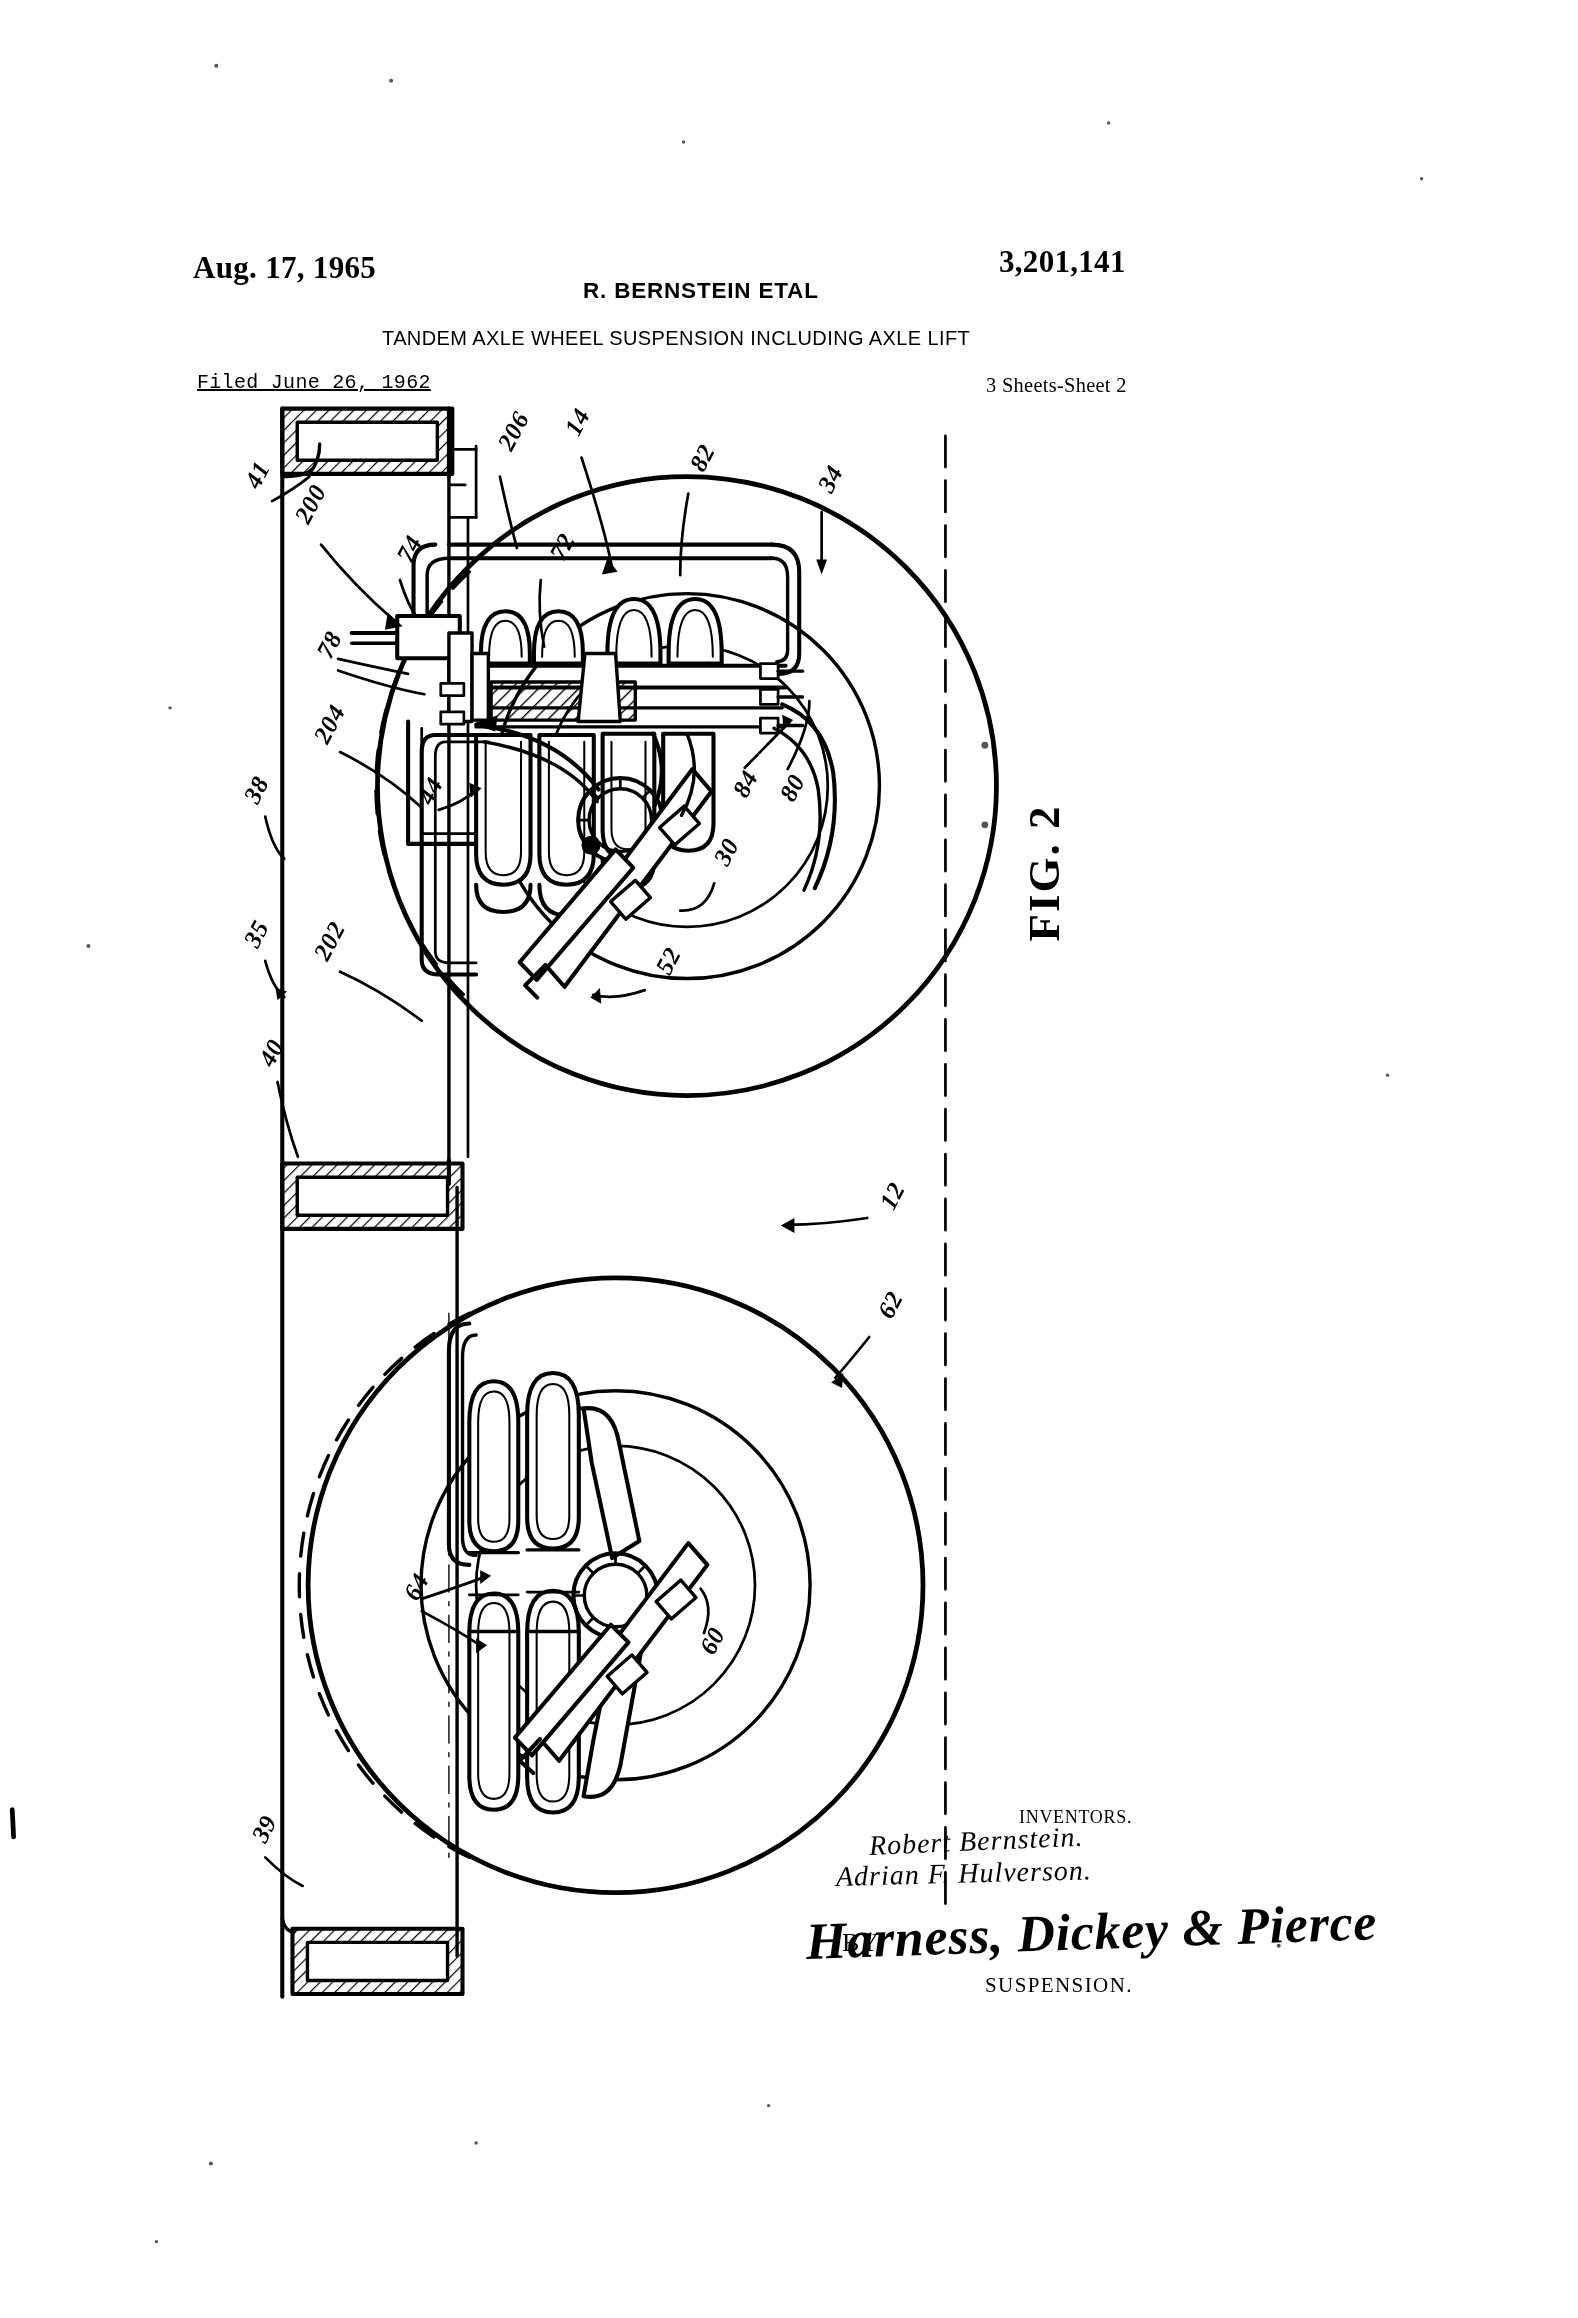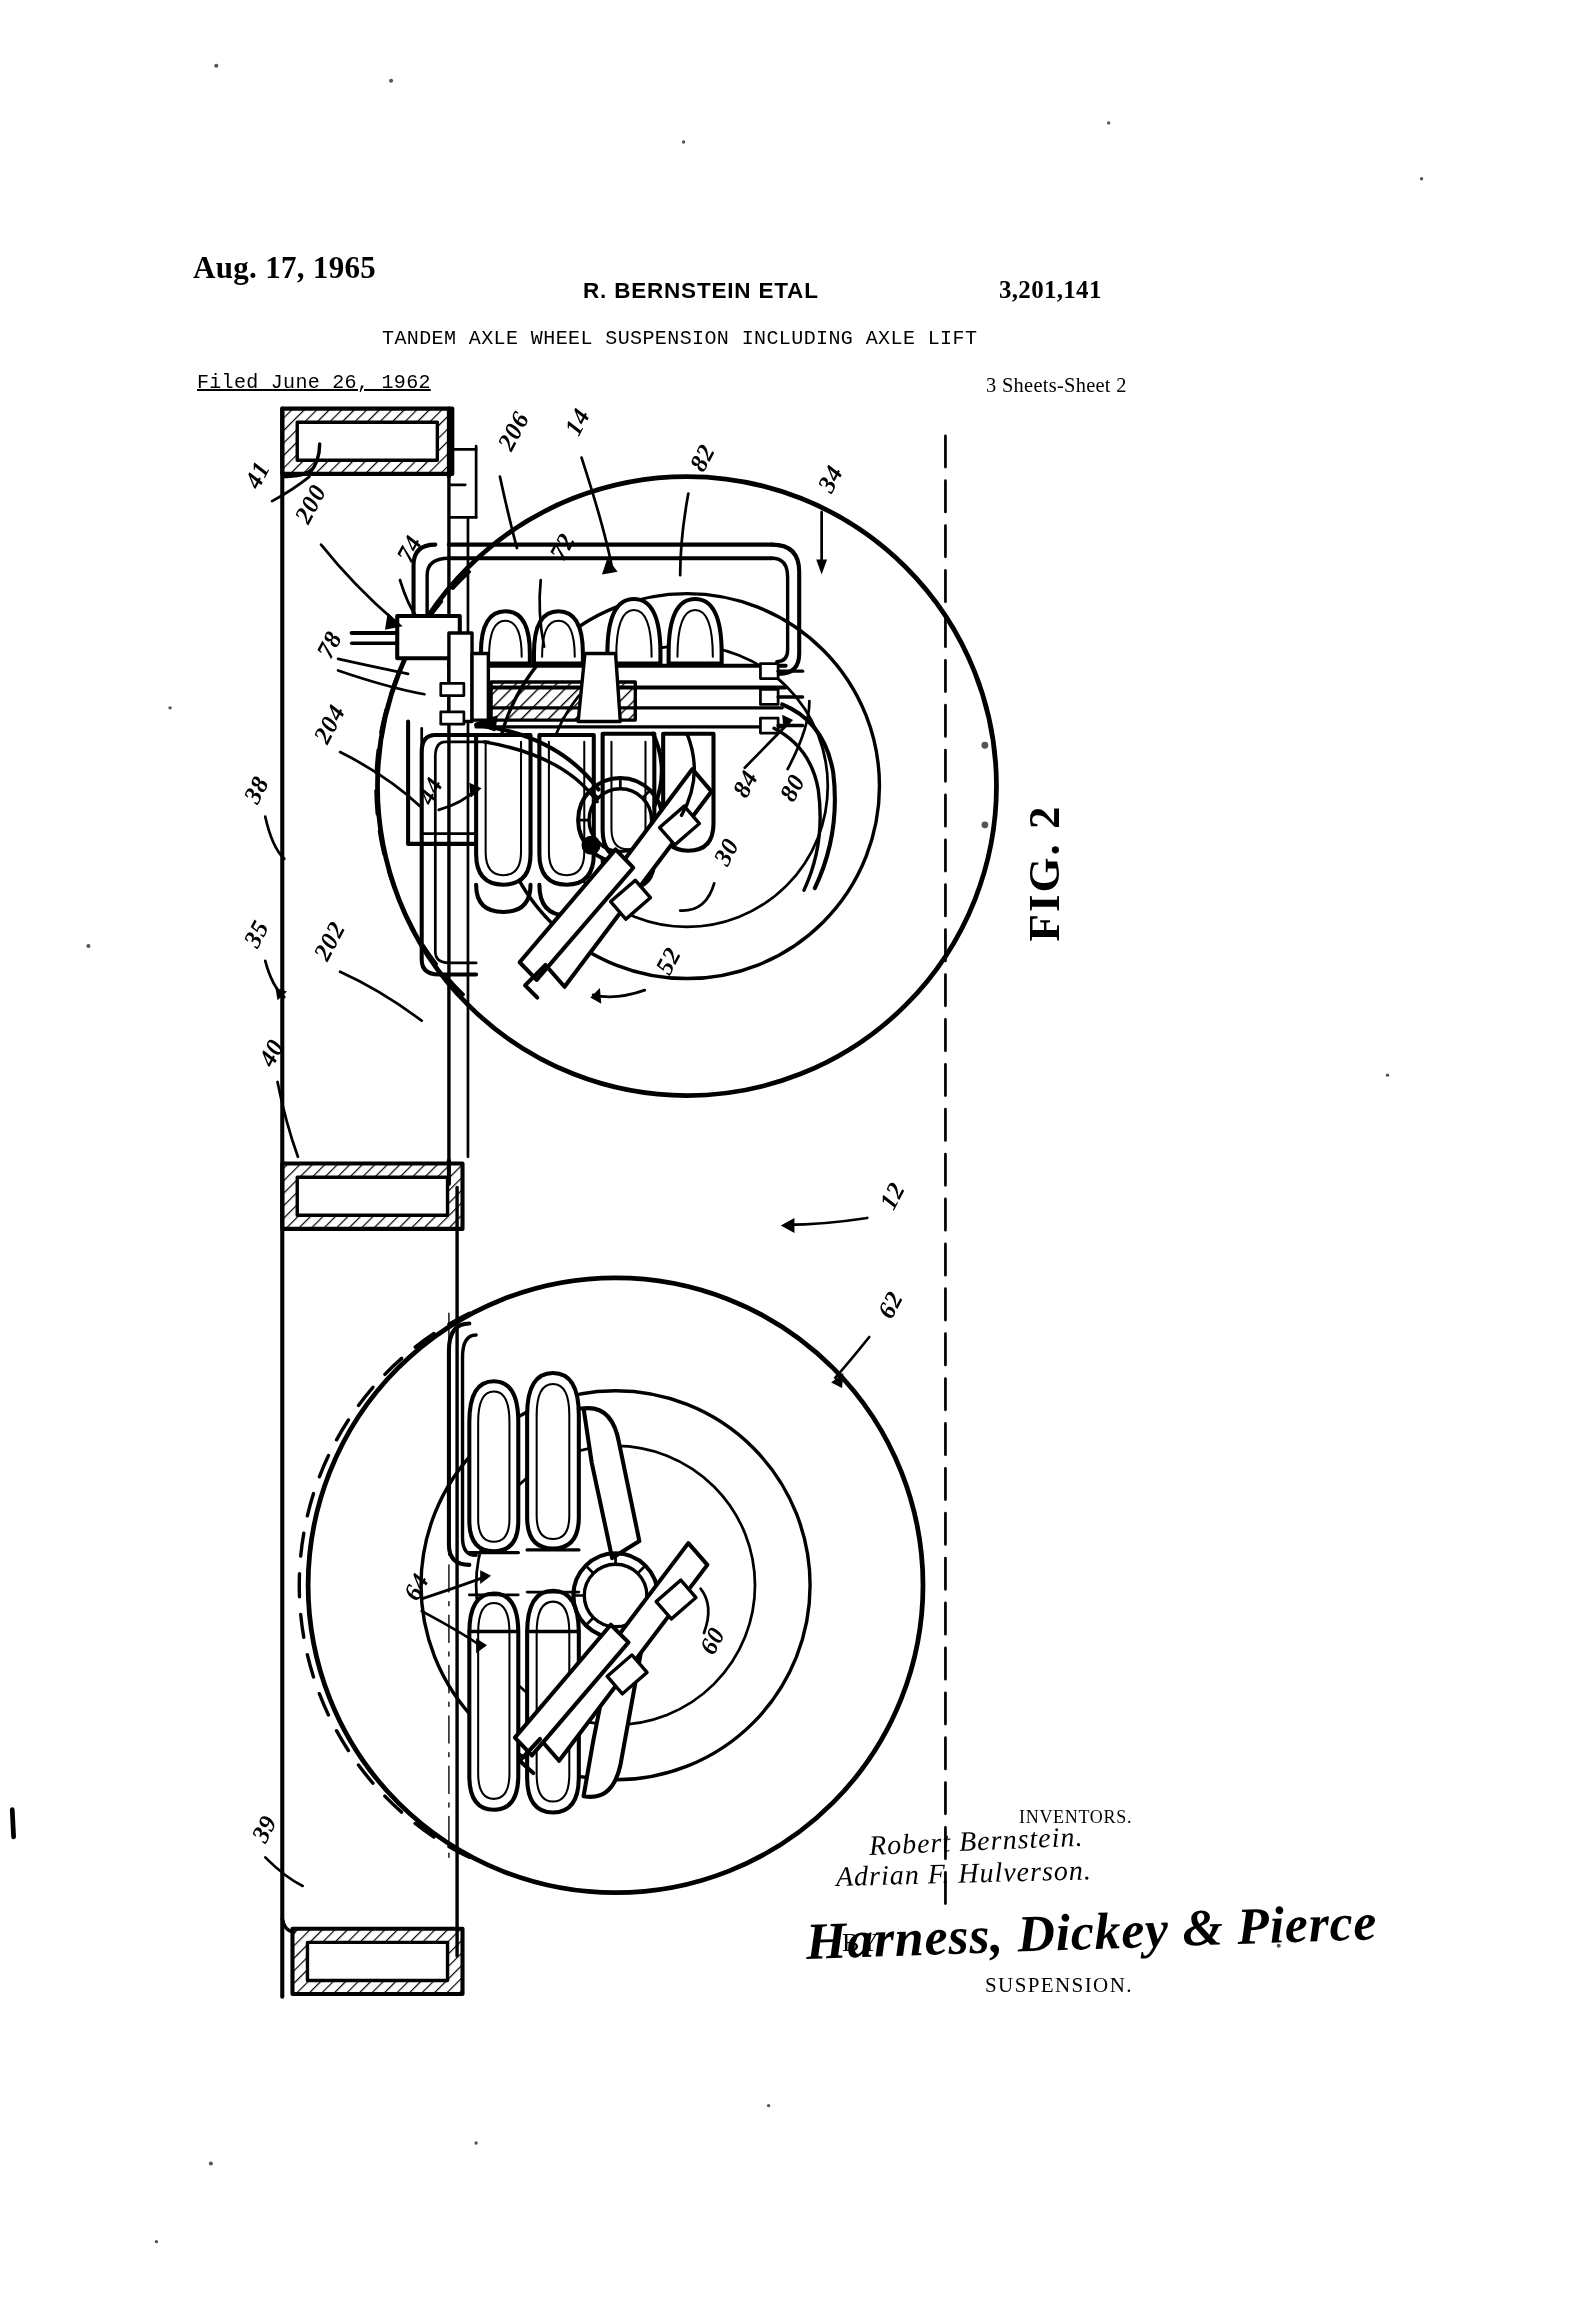--- a/index.html
+++ b/index.html
@@ -37,32 +37,32 @@
     top: 278px;
     font-family: "Liberation Sans", sans-serif;
     font-weight: bold;
     font-size: 22.5px;
     letter-spacing: 0.8px;
     white-space: nowrap;
   }
   .hdr-patno {
     position: absolute;
     left: 999px;
-    top: 276px;
+    top: 244px;
     font-family: "Liberation Serif", serif;
     font-weight: bold;
-    font-size: 25px;
+    font-size: 31px;
     letter-spacing: 0.3px;
     white-space: nowrap;
   }
   .hdr-title {
     position: absolute;
     left: 382px;
     top: 327px;
-    font-family: Liberation Mono, monospace;
+    font-family: Liberation Sans, sans-serif;
     font-size: 20px;
     letter-spacing: 0.4px;
     white-space: nowrap;
   }
   .hdr-filed {
     position: absolute;
     left: 197px;
     top: 371px;
     font-family: "Liberation Mono", monospace;
     font-size: 20px;

